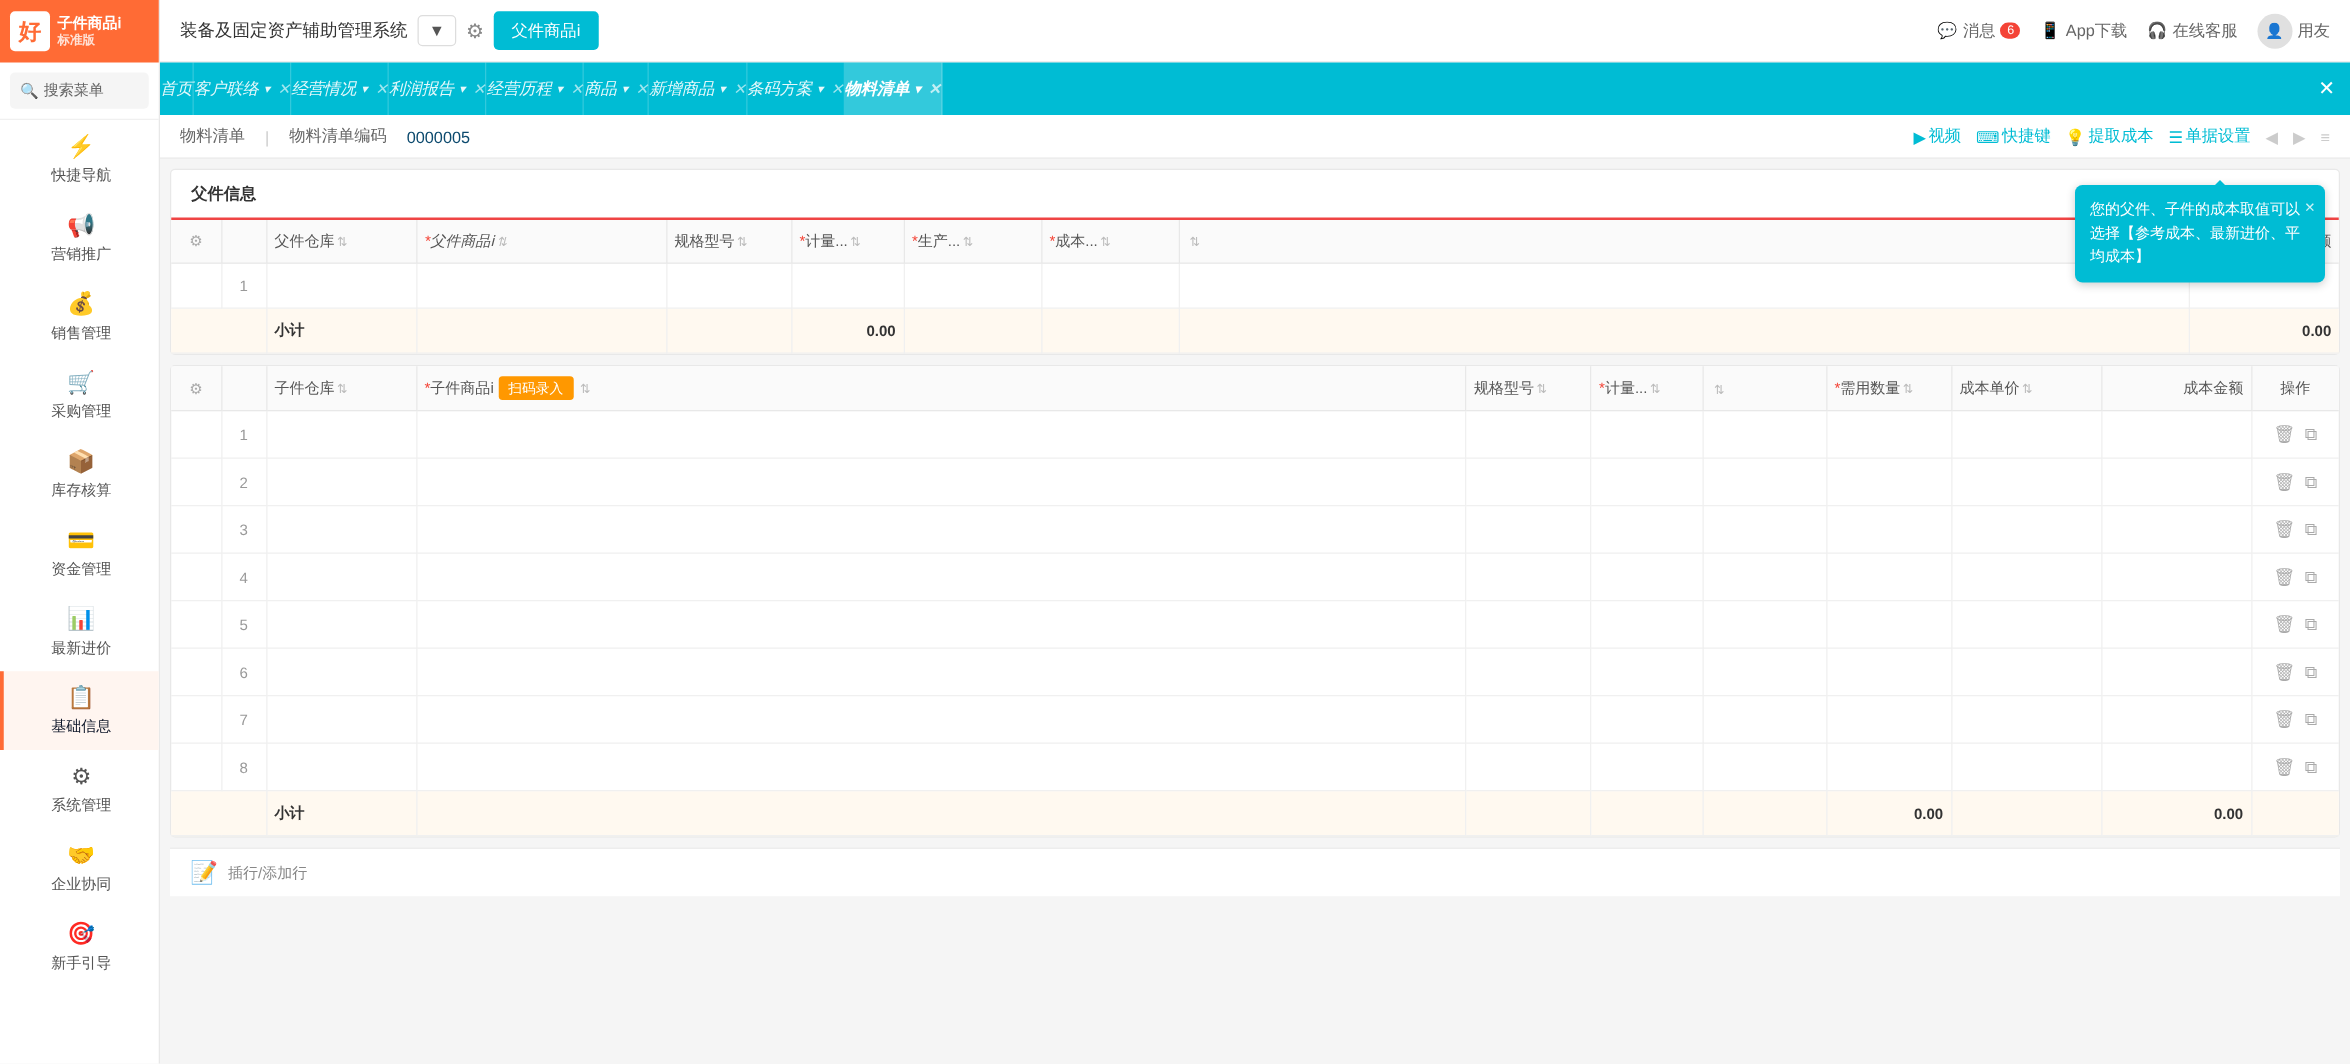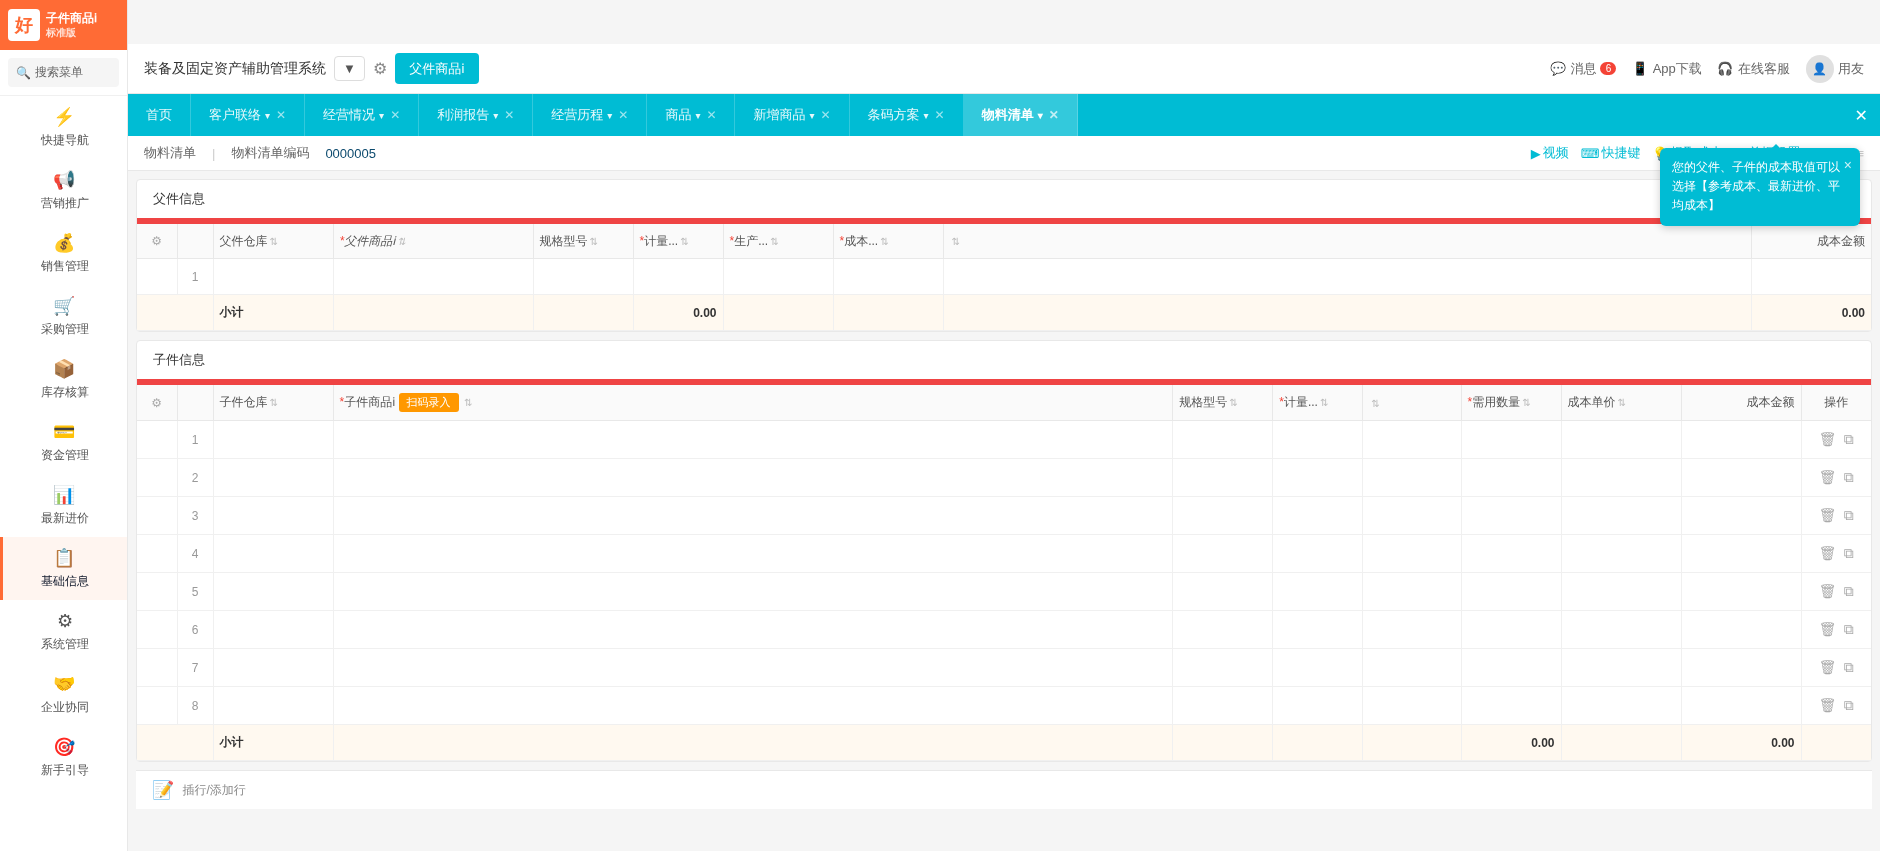--- a/index.html
+++ b/index.html
@@ -74,21 +74,20 @@
     .main { flex: 1; display: flex; flex-direction: column; overflow: hidden; }
 
     
     .topbar {
       background: #fff;
       height: 50px;
       display: flex;
       justify-content: space-between;
       padding: 0 16px;
       border-bottom: 1px solid #e8e8e8;
-      margin-top: 44px;
     }
     .topbar-left { display: flex; align-items: center; gap: 8px; }
     .topbar-system-name { font-size: 14px; color: #333; }
     .topbar-dropdown { background: none; border: 1px solid #ddd; border-radius: 4px; padding: 4px 8px; cursor: pointer; color: #555; font-size: 13px; }
     .topbar-gear { background: none; border: none; cursor: pointer; color: #888; font-size: 16px; }
     .topbar-trial {
       background: #00bcd4;
       color: #fff;
       border: none;
       border-radius: 4px;
@@ -118,30 +117,31 @@
     
     .nav-tabs {
       background: #00bcd4;
       display: flex;
       align-items: center;
       height: 42px;
       padding: 0 0;
       overflow: hidden;
     }
     .nav-tab {
-      padding: 0 18px;
+      padding: 0 0;
       height: 50px;
       display: flex;
       align-items: center;
       color: rgba(255,255,255,0.9);
       cursor: pointer;
       font-size: 13px;
       white-space: nowrap;
       gap: 4px;
       border-right: 1px solid rgba(255,255,255,0.2);
+      font-style: italic;
     }
     .nav-tab.active { background: rgba(255,255,255,0.2); color: #fff; font-weight: bold; }
     .nav-tab-close { font-size: 12px; opacity: 0.7; margin-left: 2px; }
     .nav-tab-arrow { font-size: 10px; }
     .nav-close-all { margin-left: auto; padding: 0 12px; color: #fff; cursor: pointer; font-size: 16px; }
 
     
     .content { flex: 1; overflow-y: auto; background: #f5f5f5; padding: 0; }
 
     
@@ -161,23 +161,23 @@
     
     .section {
       background: #fff;
       margin: 8px;
       border-radius: 4px;
       border: 1px solid #e8e8e8;
     }
     .section-title {
       padding: 10px 16px;
       font-size: 13px;
-      font-weight: normal;
+      font-weight: bold;
       color: #333;
-      border-bottom: 6px solid #ef4444;
+      border-bottom: 2px solid #ef4444;
     }
     table { width: 100%; border-collapse: collapse; font-size: 12px; }
     th {
       background: #fafafa;
       border-bottom: 1px solid #e8e8e8;
       border-right: 1px solid #e8e8e8;
       padding: 8px 6px;
       text-align: left;
       color: #555;
       font-weight: normal;
@@ -504,21 +504,20 @@
             <td></td>
             <td class="col-amount">
               <span>0.00</span>
             </td>
           </tr>
         </tbody>
       </table>
     </div>
 
     <div class="section">
-      <div class="section-title">子件信息</div>
       <table>
         <thead>
           <tr>
             <th class="col-gear"><span class="gear-icon">⚙</span></th>
             <th class="col-num"></th>
             <th class="col-warehouse">
               子件仓库<span class="sort-arrows">⇅</span>
             </th>
             <th style="min-width:200px">
               <span class="required">*</span>子件商品ℹ

